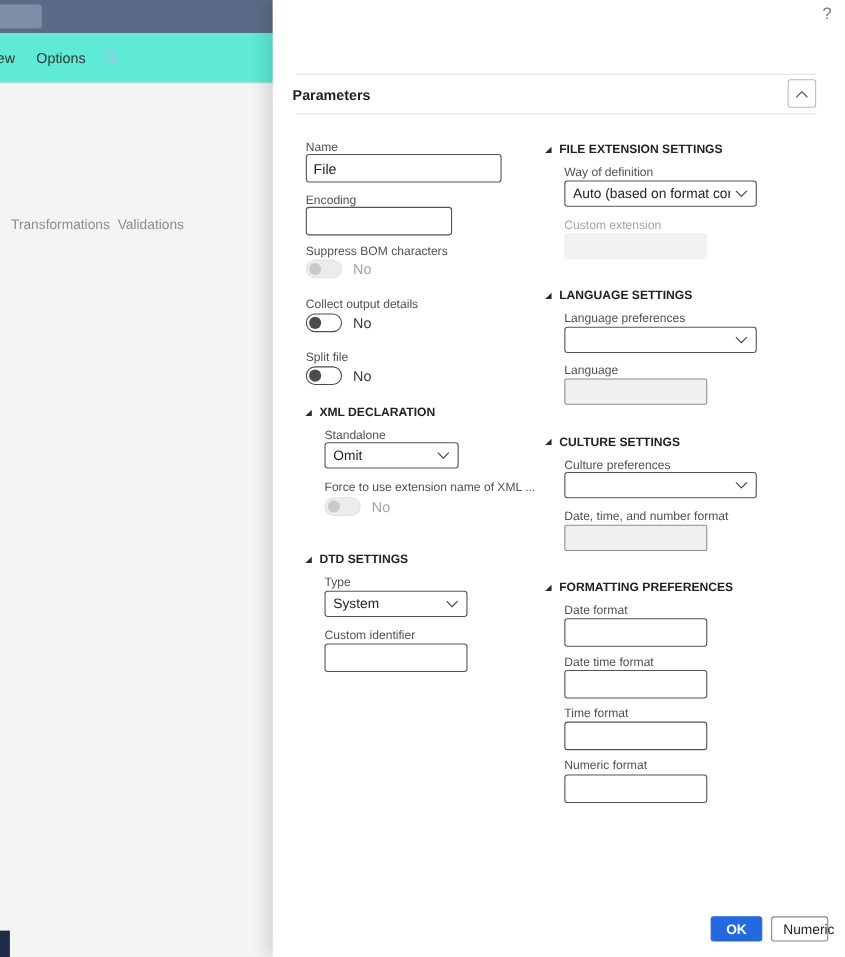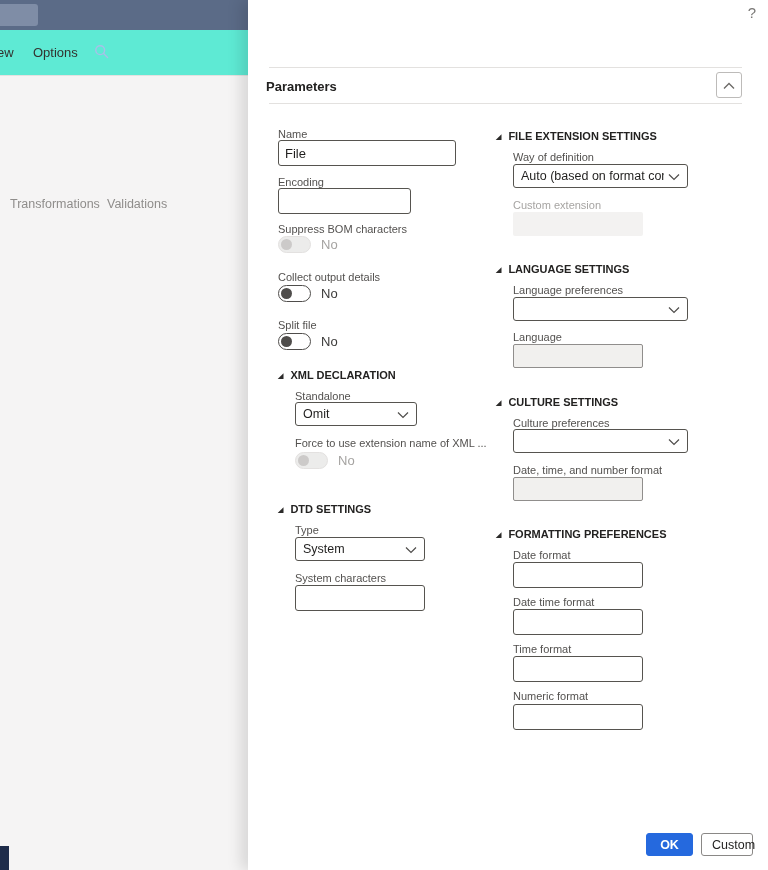--- a/index.html
+++ b/index.html
@@ -150,21 +150,21 @@
   </div>
 
   <div class="lbl" style="left:47px;top:524px">Type</div>
   <div class="combo" style="left:47px;top:537px;width:130px">
     <span class="combo-text">System</span>
     <span class="chev"><svg width="12" height="8" viewBox="0 0 12 8">
           <polyline points="1,1.5 6,6.5 11,1.5" fill="none" stroke="#4f4d4b" stroke-width="1.2"></polyline>
         </svg></span>
   </div>
 
-  <div class="lbl" style="left:47px;top:572px">System characters</div>
+  <div class="lbl" style="left:47px;top:572px">Custom identifier</div>
   <input class="txt" style="left: 47px; top: 585px; width: 130px;" value="">
 
   <div class="sec" style="left:248px;top:130px">
     <span class="tri">◢</span><span>FILE EXTENSION SETTINGS</span>
   </div>
 
   <div class="lbl" style="left:265px;top:151px">Way of definition</div>
   <div class="combo" style="left:265px;top:164px;width:175px">
     <span class="combo-text">Auto (based on format conte...</span>
     <span class="chev"><svg width="12" height="8" viewBox="0 0 12 8">
@@ -215,14 +215,14 @@
   <div class="lbl" style="left:265px;top:596px">Date time format</div>
   <input class="txt" style="left: 265px; top: 609px; width: 130px;" value="">
 
   <div class="lbl" style="left:265px;top:643px">Time format</div>
   <input class="txt" style="left: 265px; top: 656px; width: 130px;" value="">
 
   <div class="lbl" style="left:265px;top:690px">Numeric format</div>
   <input class="txt" style="left: 265px; top: 704px; width: 130px;" value="">
 
   <button class="btn primary" style="left:398px;top:833px;width:47px">OK</button>
-  <button class="btn secondary" style="left:453px;top:833px;width:52px">Custom</button>
+  <button class="btn secondary" style="left:453px;top:833px;width:52px">Numeric</button>
 </div>
 
 </body></html>

